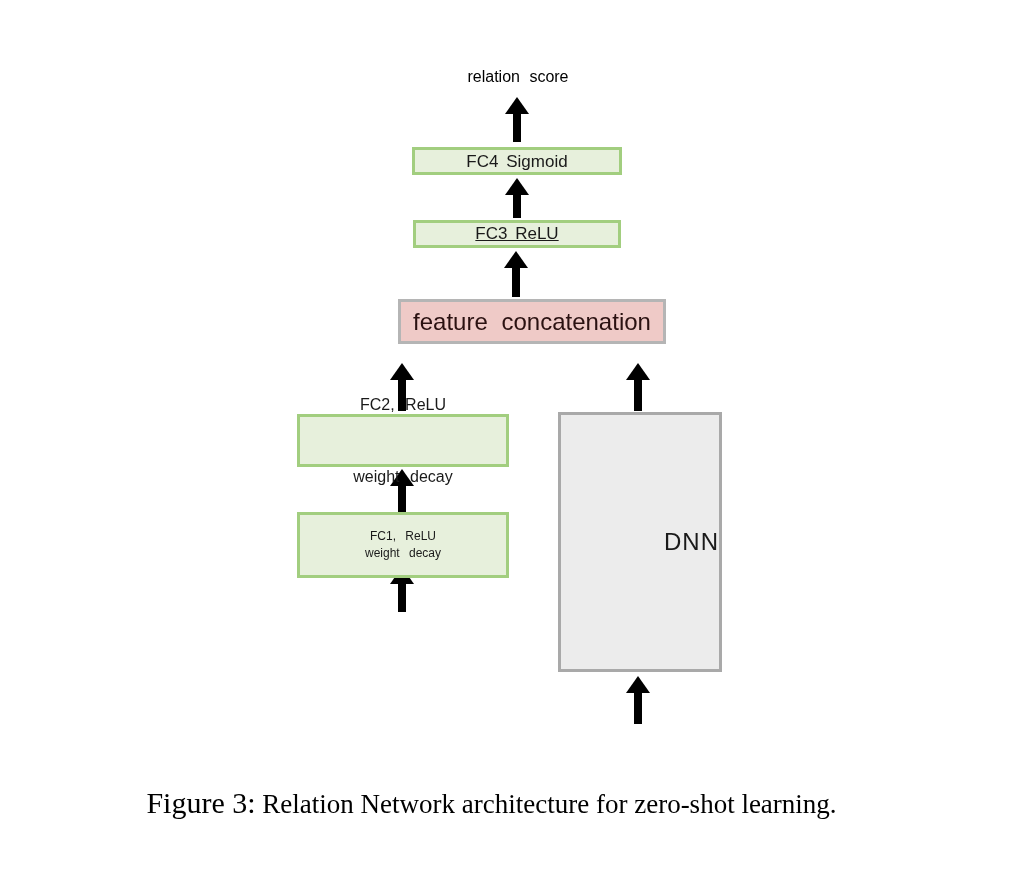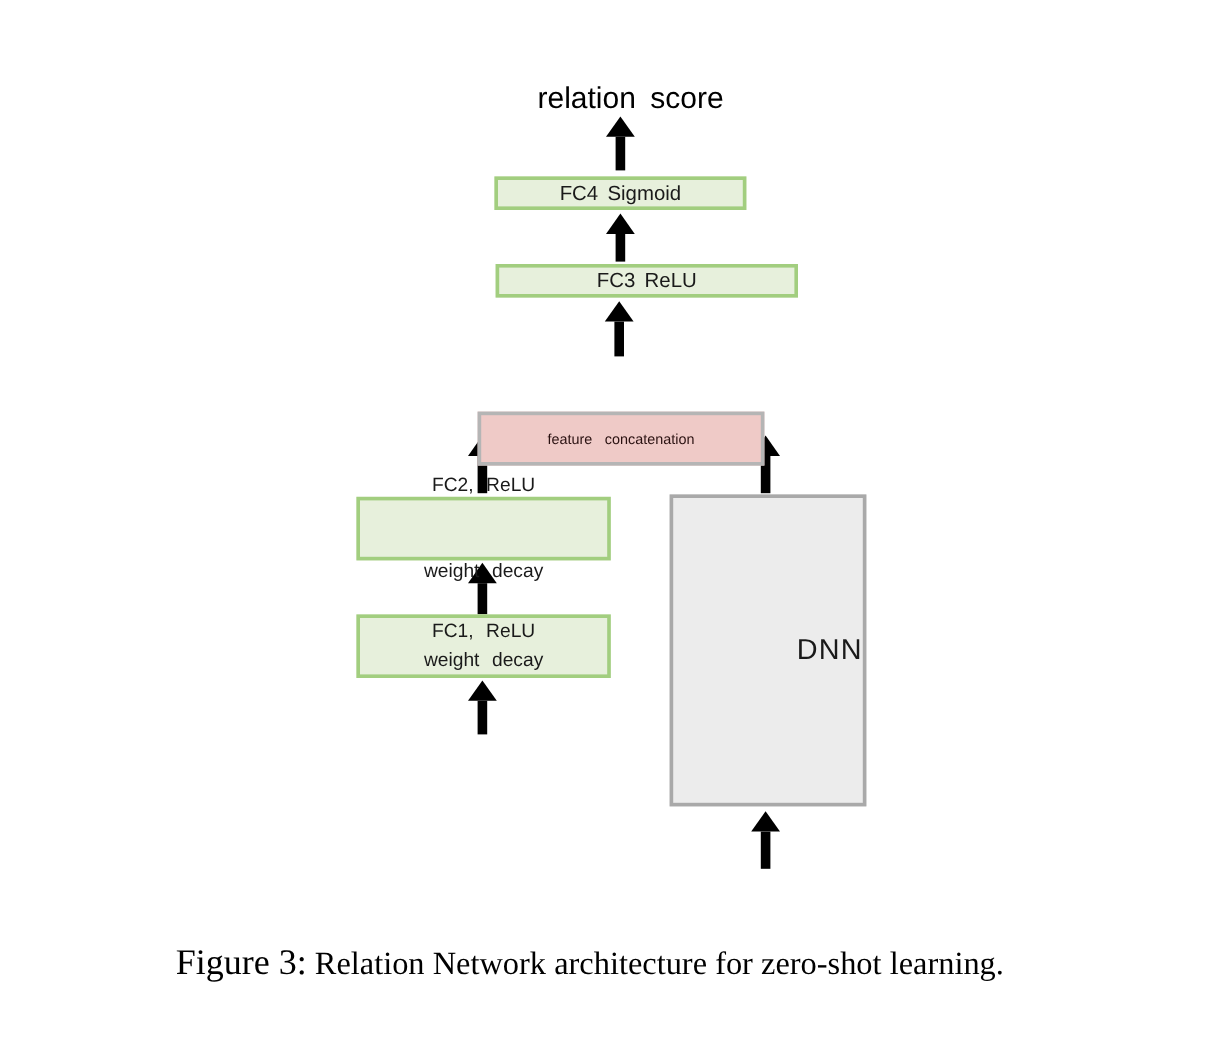--- a/index.html
+++ b/index.html
@@ -20,21 +20,21 @@
     font-family:"Liberation Sans","DejaVu Sans",sans-serif;
     overflow:hidden;
   }
   .lbl{
     position:absolute;
     color:#000;
     white-space:nowrap;
   }
   .relation-score{
     left:433px;top:68px;width:170px;
-    font-size:25px;text-align:right;word-spacing:5px;
+    font-size:16px;text-align:center;word-spacing:5px;
   }
   .box{
     position:absolute;
     box-sizing:border-box;
     display:flex;flex-direction:column;
     align-items:center;justify-content:center;
     text-align:center;
     color:#1a1a1a;
   }
   .green{
@@ -45,24 +45,24 @@
     background:var(--pink-fill);
     border:3px solid var(--pink-border);
     color:var(--concat-text);
   }
   .gray{
     background:var(--gray-fill);
     border:3px solid var(--gray-border);
     align-items:flex-end;
   }
   .box-fc4{left:412px;top:147px;width:210px;height:28px;font-size:17px;word-spacing:3px;justify-content:flex-end;}
-  .box-fc3{left:413px;top:220px;width:252px;height:28px;font-size:17px;word-spacing:3px;}
-  .box-concat{left:398px;top:299px;width:239px;height:45px;font-size:12px;word-spacing:7px;margin-top:44px;}
+  .box-fc3{left:413px;top:220px;width:208px;height:28px;font-size:17px;word-spacing:3px;text-decoration:underline;}
+  .box-concat{left:398px;top:299px;width:268px;height:45px;font-size:24px;word-spacing:7px;}
   .box-fc2{left:297px;top:414px;width:212px;height:53px;font-size:16px;line-height:1.45;word-spacing:6px;gap:48px;}
-  .box-fc1{left:297px;top:512px;width:212px;height:53px;font-size:16px;line-height:1.45;word-spacing:6px;}
+  .box-fc1{left:297px;top:512px;width:212px;height:66px;font-size:12px;line-height:1.45;word-spacing:6px;}
   .box-dnn{left:558px;top:412px;width:164px;height:260px;font-size:24px;letter-spacing:1px;}
   .arrow{
     position:absolute;
     width:24px;
     display:flex;flex-direction:column;align-items:center;
   }
   .arrow .head{
     width:0;height:0;
     border-left:12px solid transparent;
     border-right:12px solid transparent;

